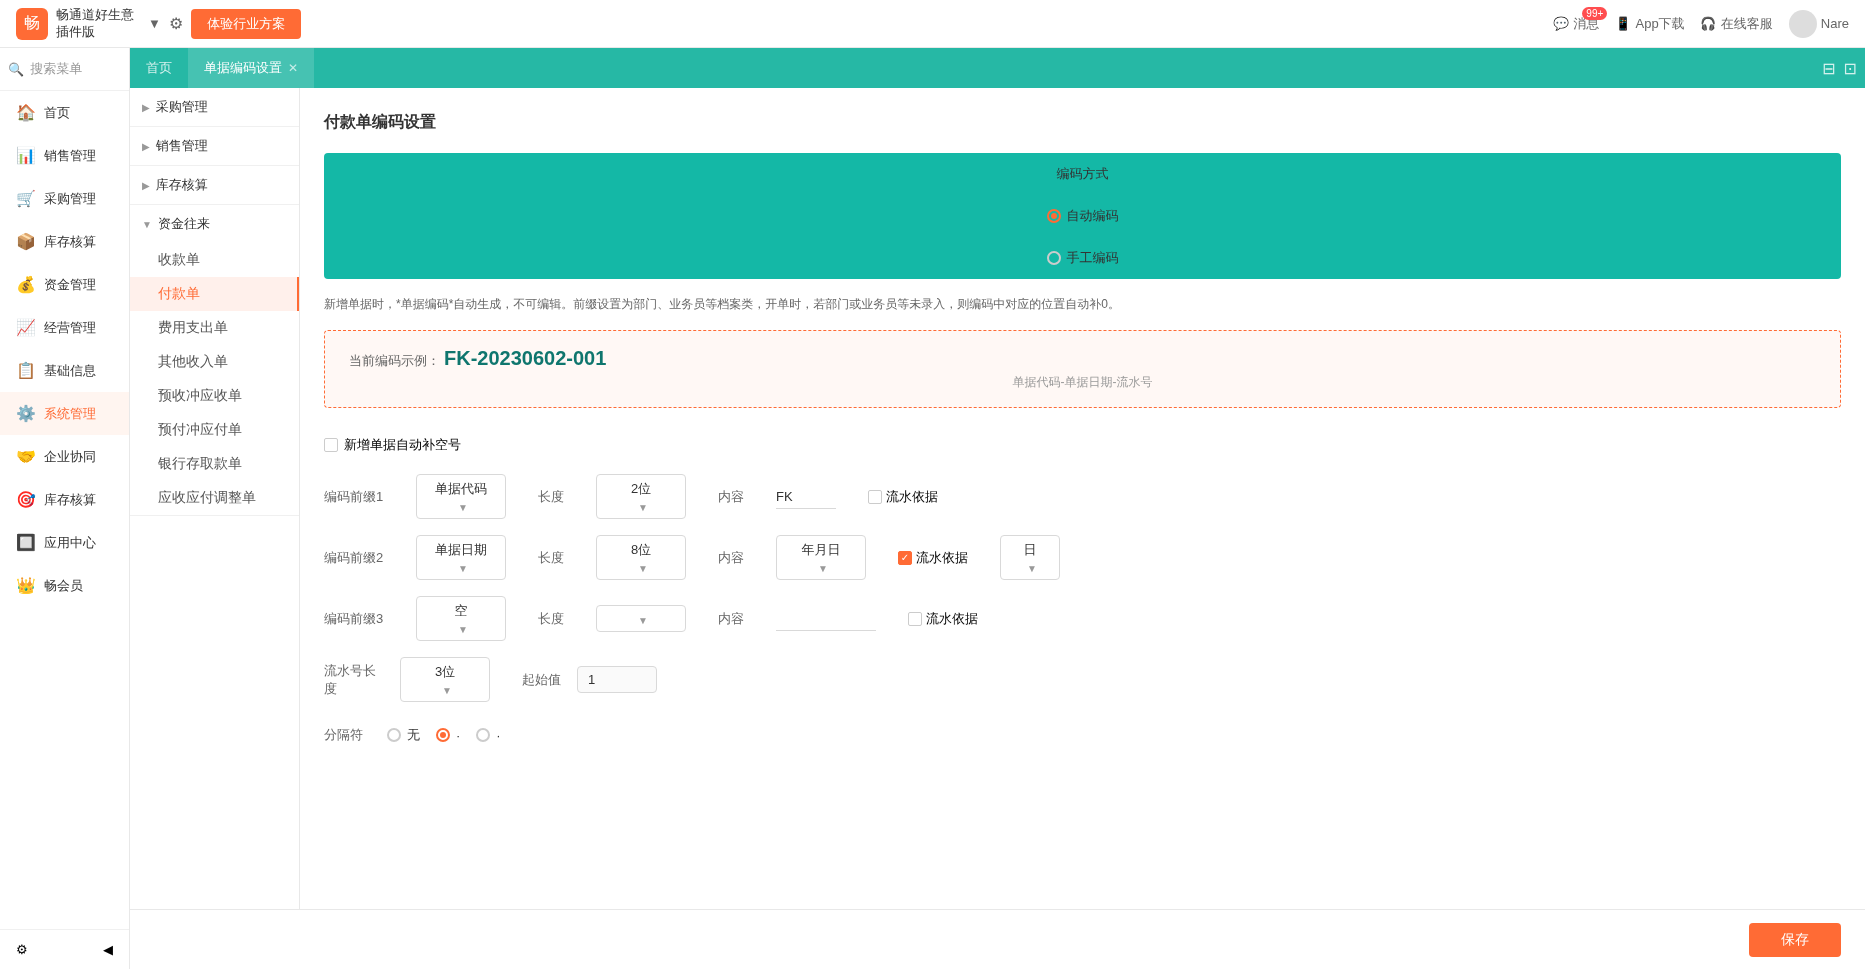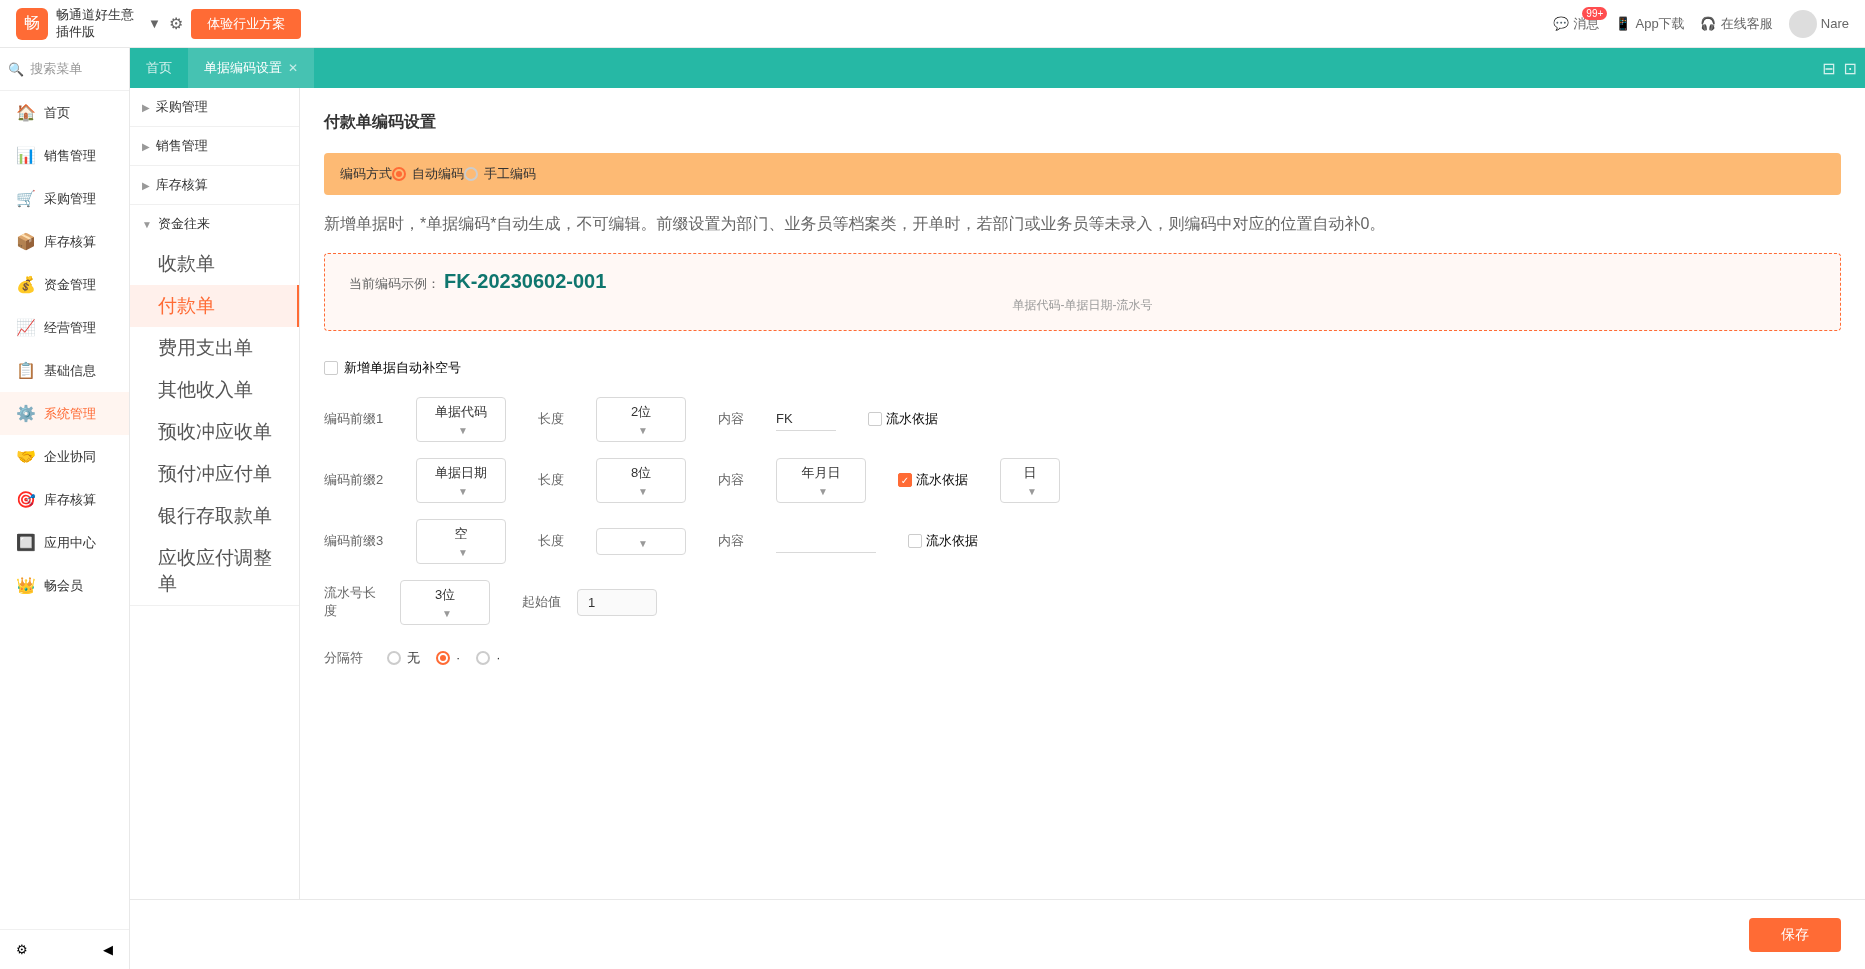--- a/index.html
+++ b/index.html
@@ -154,62 +154,64 @@
       padding: 10px 12px;
       cursor: pointer;
       color: #333;
       font-size: 13px;
     }
     .second-sidebar-header .arrow { font-size: 10px; color: #999; }
     .second-sidebar-item {
       padding: 8px 12px 8px 28px;
       cursor: pointer;
       color: #555;
-      font-size: 19px;
+      font-size: 14px;
     }
     .second-sidebar-item.active { color: #ff6b35; background: #fff0eb; border-right: 2px solid #ff6b35; font-weight: 500; }
 
     
     .form-area {
       flex: 1;
       overflow-y: auto;
       padding: 24px;
       background: #fff;
       display: flex;
       flex-direction: column;
     }
 
     .page-title { font-size: 16px; font-weight: 600; color: #333; margin-bottom: 20px; }
 
     
     .encoding-method-row {
       display: flex;
       align-items: center;
+      gap: 24px;
       padding: 12px 16px;
-      background: #fdba74;
+      background: #14b8a6;
       border-radius: 4px;
       margin-bottom: 16px;
+      flex-direction: column;
     }
     .encoding-label { color: #333; font-size: 13px; }
     .radio-option { display: flex; align-items: center; gap: 6px; cursor: pointer; color: #333; }
     .radio-dot {
       width: 14px; height: 14px;
       border-radius: 50%;
       border: 2px solid #ccc;
       display: flex; align-items: center; justify-content: center;
     }
     .radio-dot.checked { border-color: #ff6b35; }
     .radio-dot.checked::after {
       content: '';
       width: 6px; height: 6px;
       border-radius: 50%;
       background: #ff6b35;
     }
 
-    .hint-text { color: #666; font-size: 16px; margin-bottom: 16px; line-height: 1.6; }
+    .hint-text { color: #666; font-size: 12px; margin-bottom: 16px; line-height: 1.6; }
 
     
     .preview-box {
       border: 1px dashed #ff6b35;
       background: #fff8f5;
       border-radius: 4px;
       padding: 16px 24px;
       display: inline-block;
       margin-bottom: 20px;
       min-width: 280px;
@@ -292,21 +294,21 @@
     
     .separator-row {
       display: flex;
       align-items: center;
       gap: 16px;
       margin-top: 8px;
     }
 
     
     .page-footer {
-      height: 70px;
+      height: 60px;
       background: #fff;
       border-top: 1px solid #e8e8e8;
       display: flex;
       align-items: center;
       justify-content: flex-end;
       padding: 0 24px;
       flex-shrink: 0;
     }
     .save-btn {
       background: #ff6b35;

